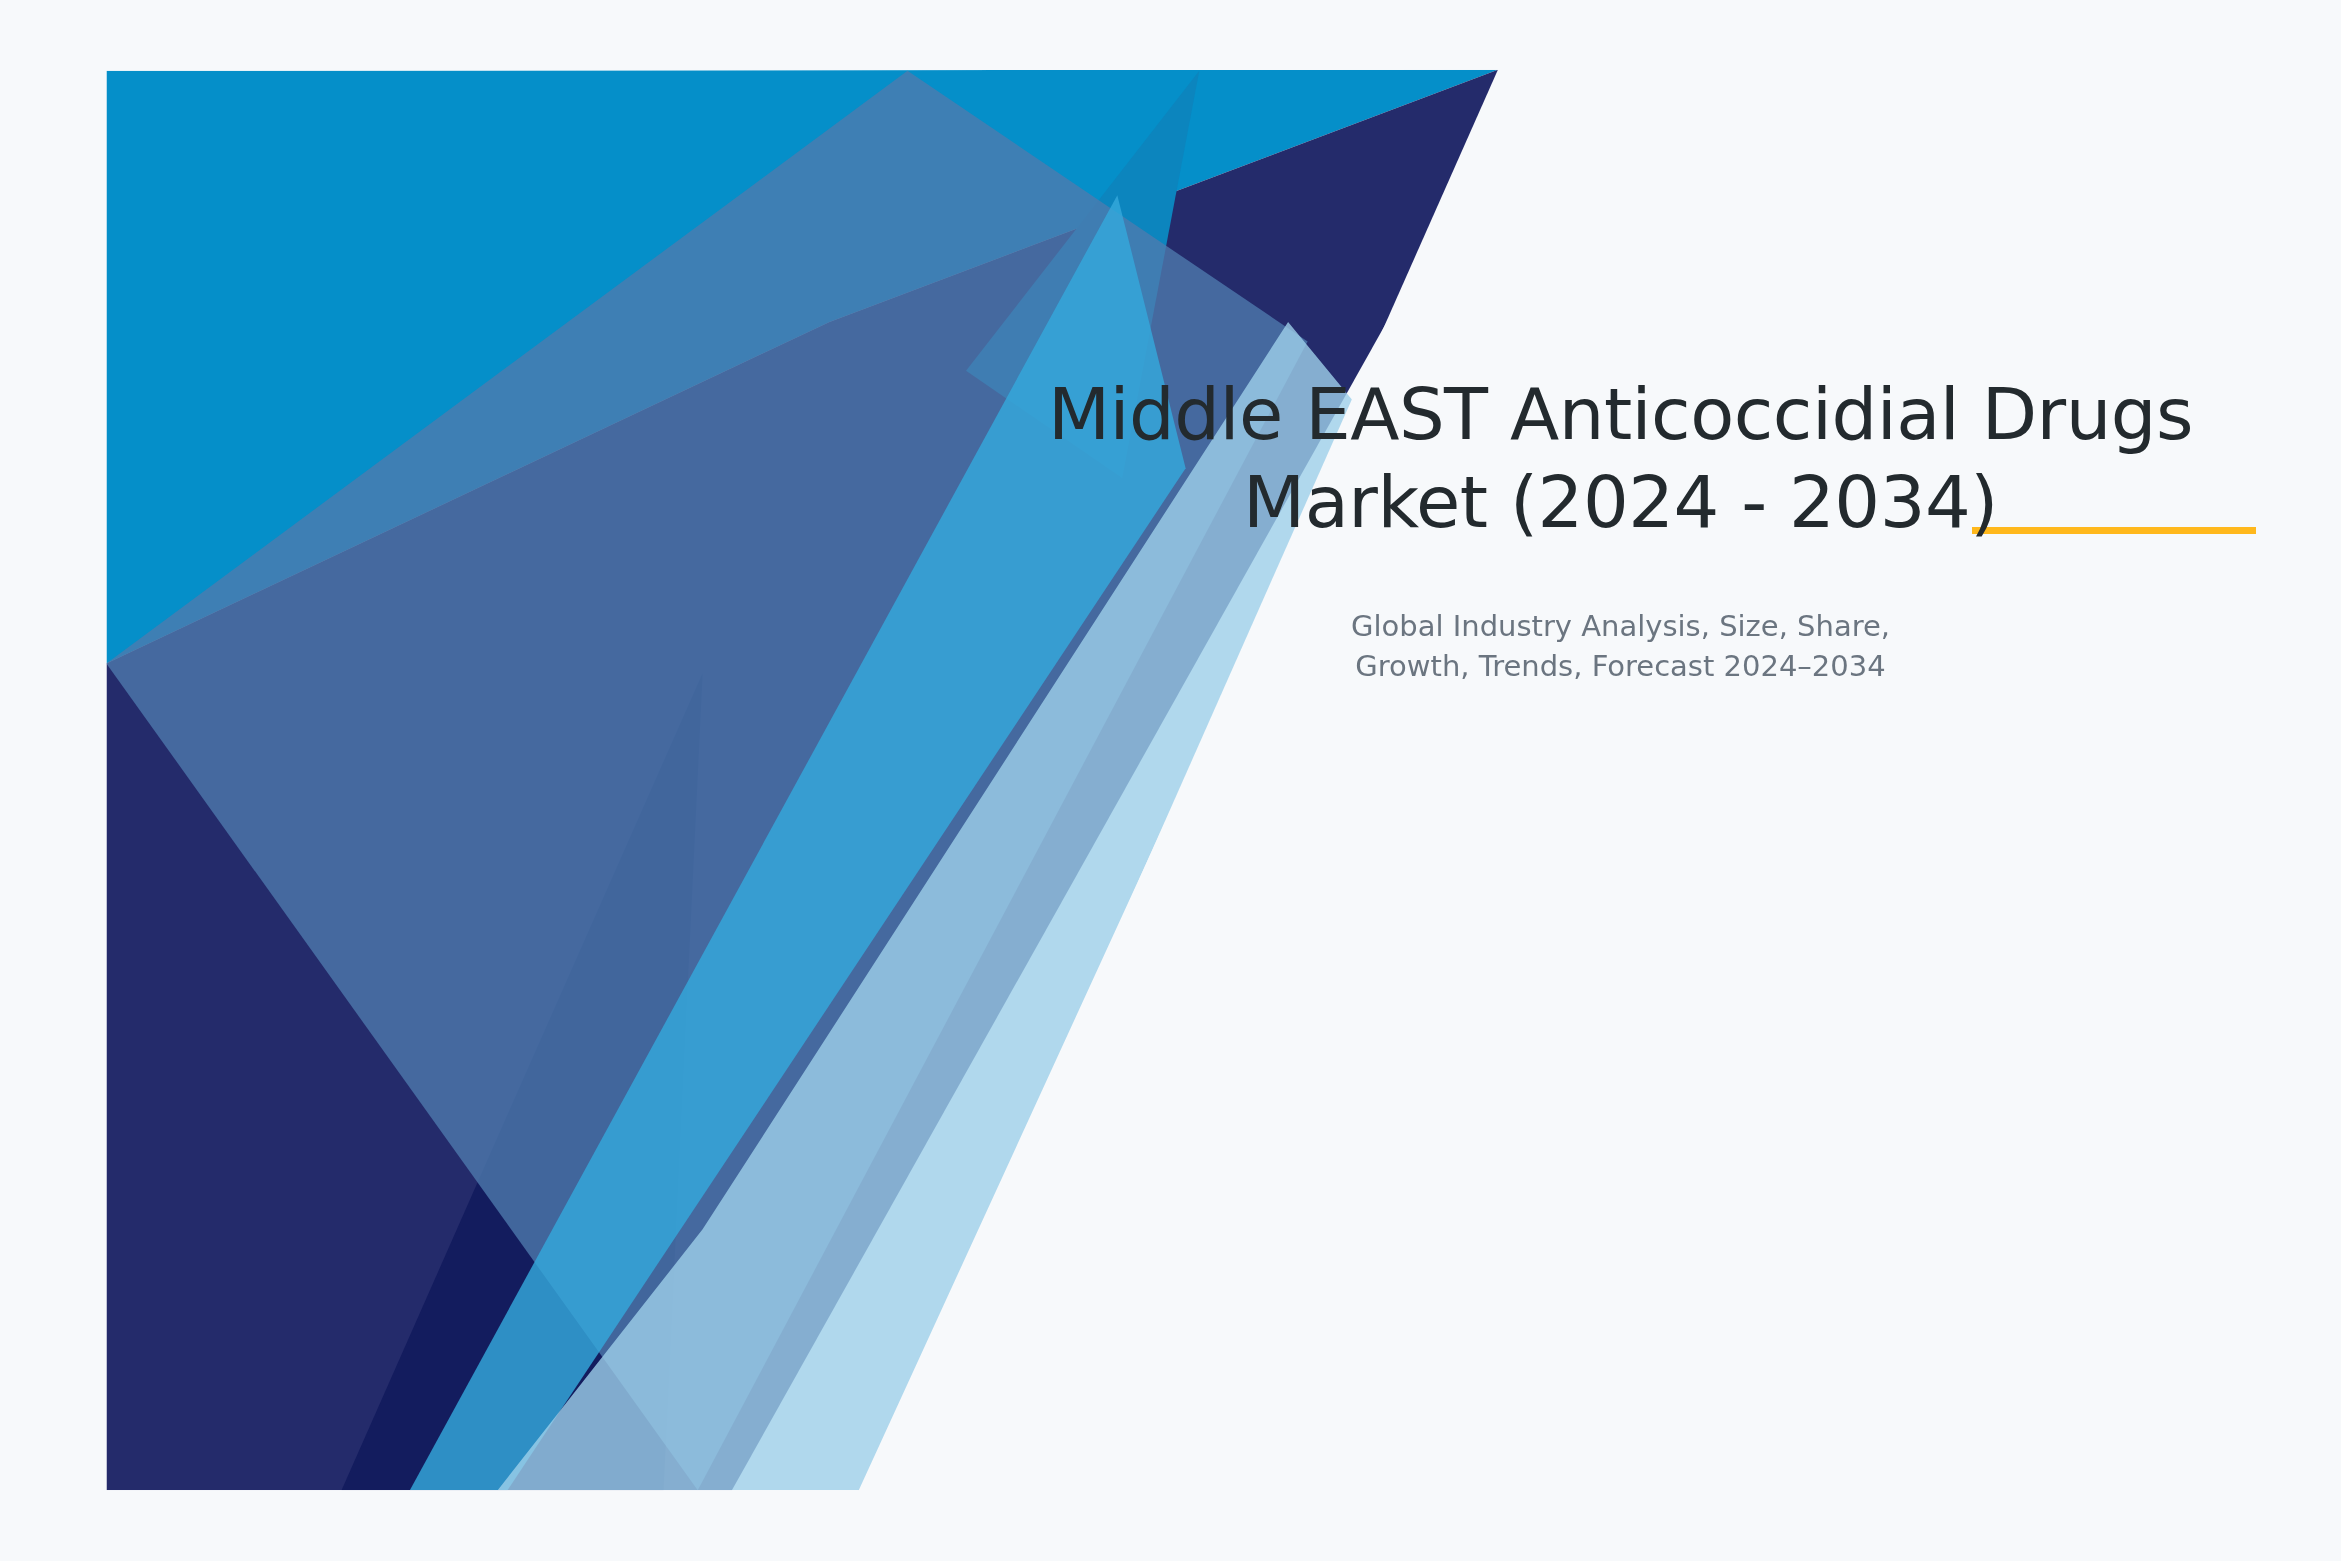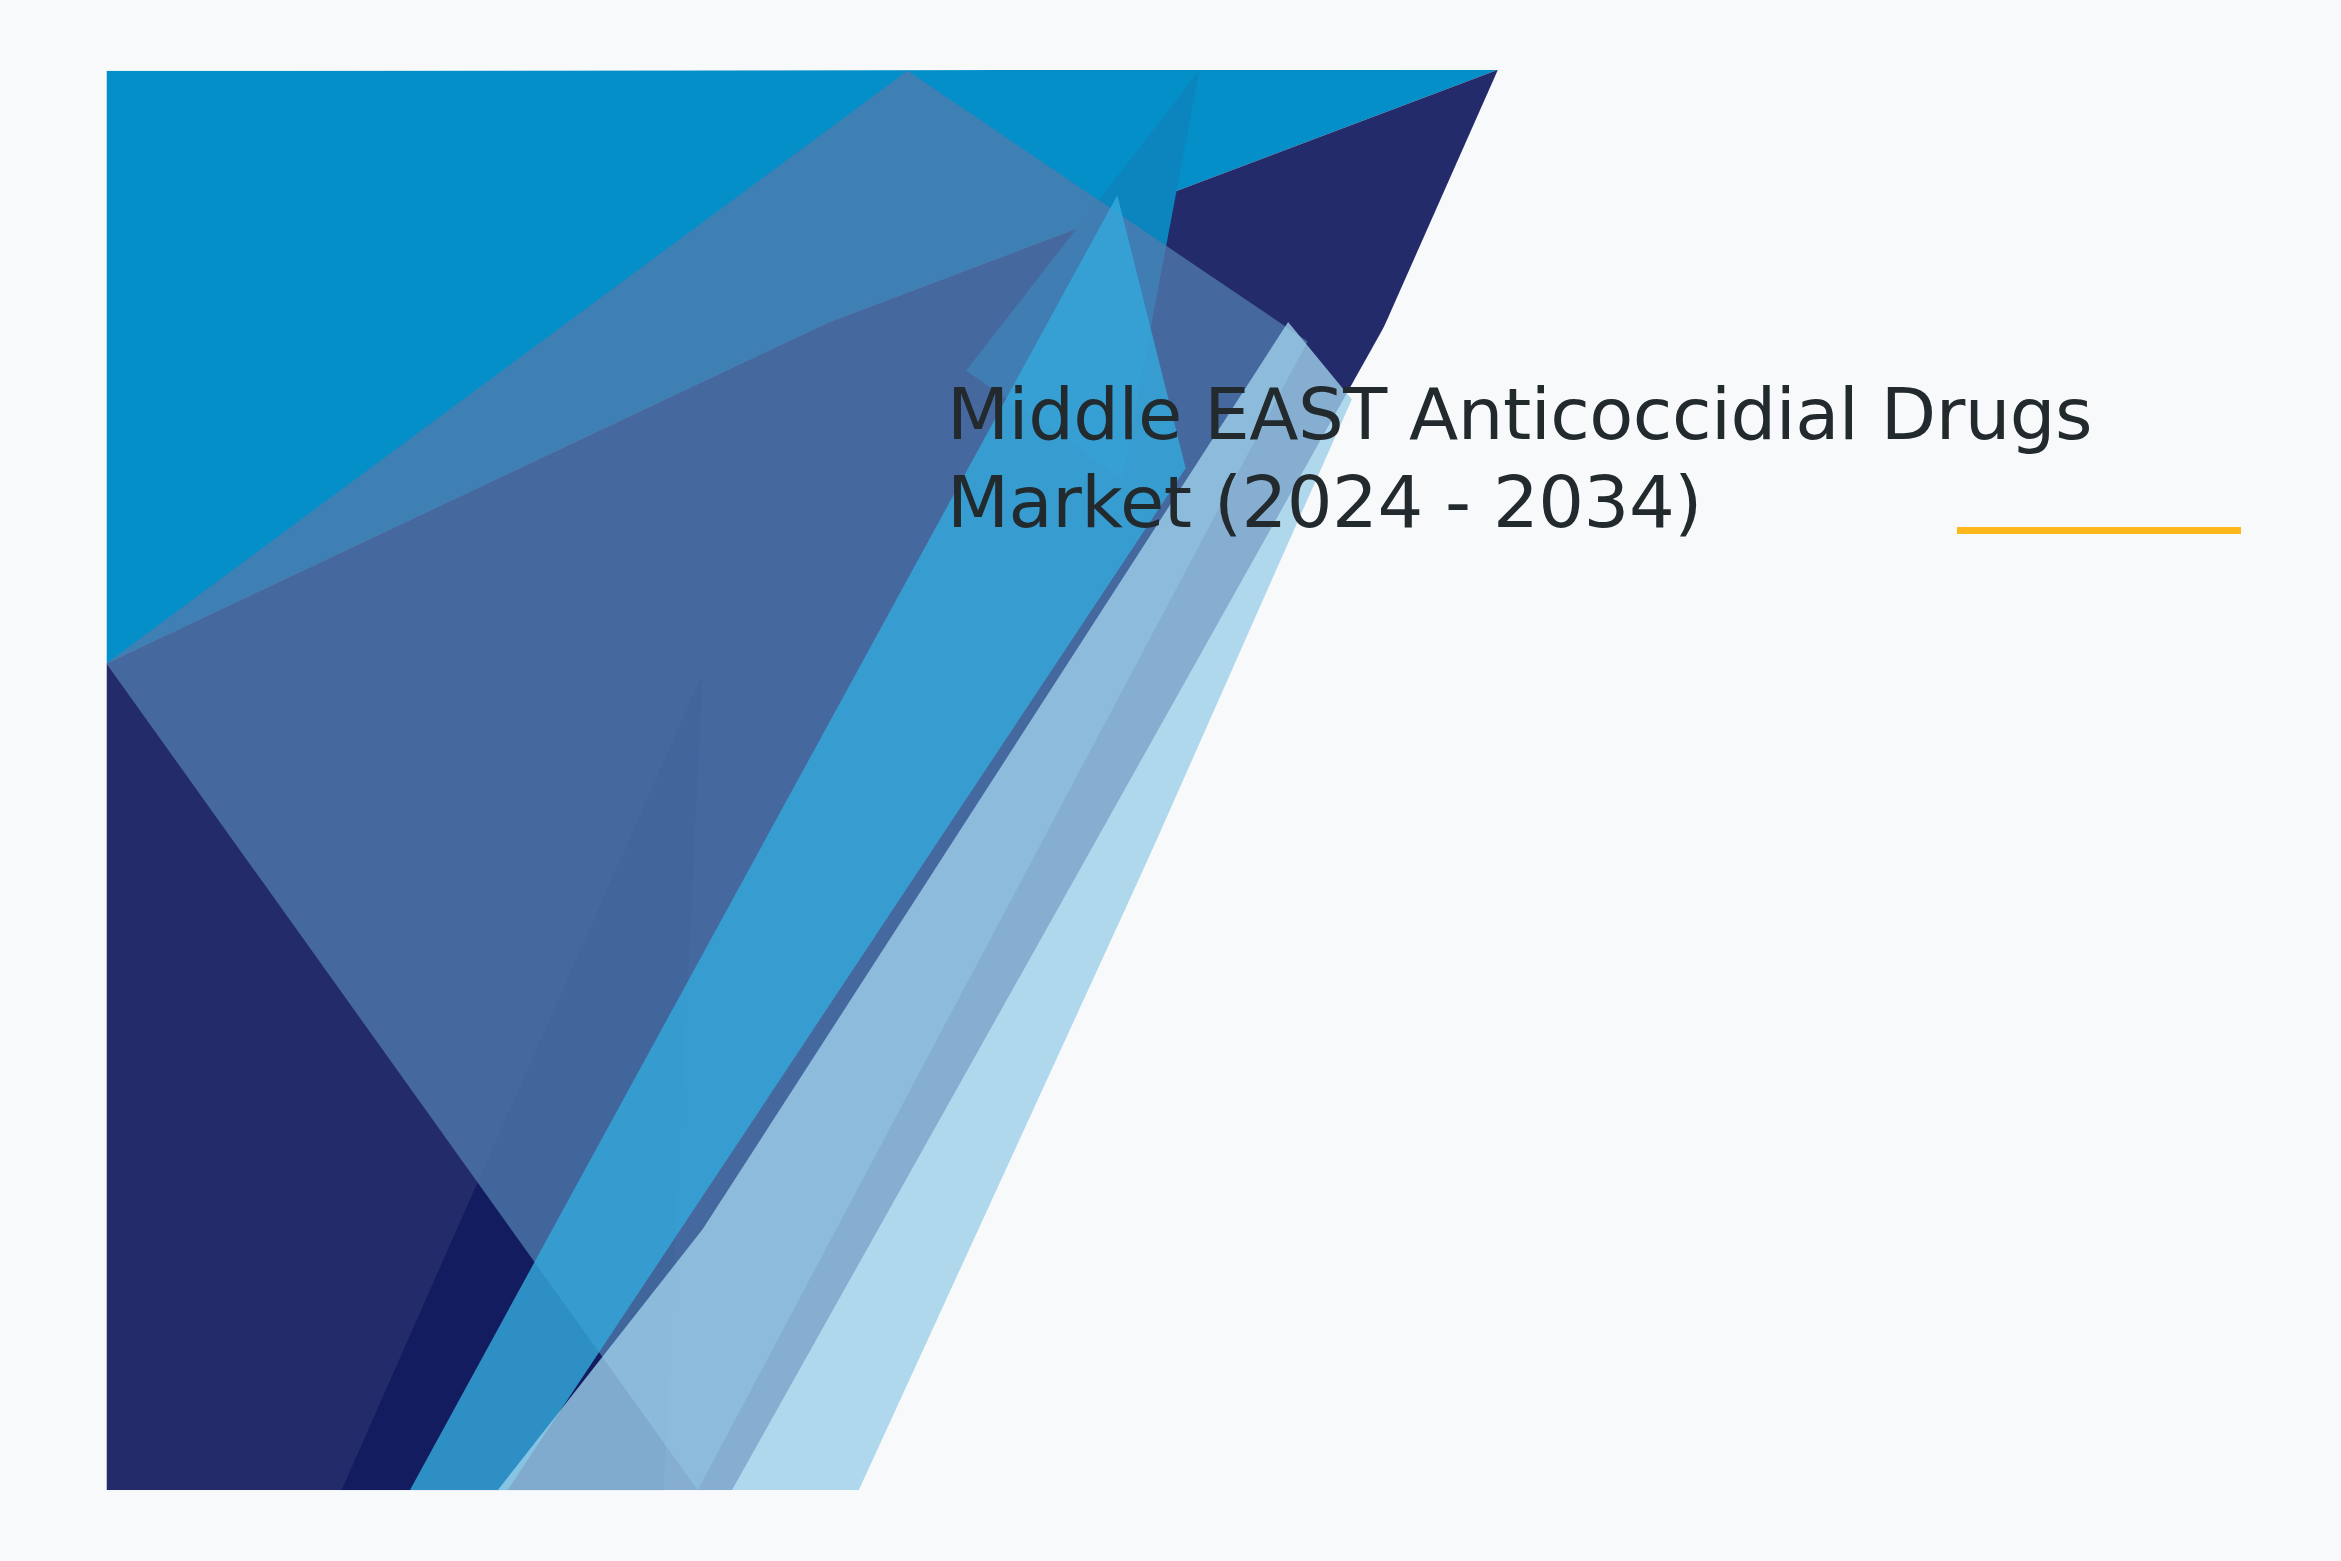--- a/index.html
+++ b/index.html
@@ -17,24 +17,24 @@
   }
   #artwork {
     position: absolute;
     left: 0;
     top: 0;
     width: 2342px;
     height: 1561px;
   }
   #text-block {
     position: absolute;
-    right: 78px;
+    right: 63px;
     top: 371px;
     width: 1317px;
-    text-align: left;
+    text-align: center;
   }
   #title-wrap {
     position: relative;
     display: block;
   }
   #report-title {
     position: relative;
     font-size: 72px;
     line-height: 1.22;
     font-weight: 400;
@@ -86,17 +86,19 @@
   </svg>
 
   <div id="text-block">
 
     <div id="title-wrap">
       <div id="accent-underline"></div>
       <h1 id="report-title">Middle EAST Anticoccidial Drugs
 Market (2024 - 2034)</h1>
     </div>
 
+    <p id="report-subtitle">Global Industry Analysis, Size, Share,
+Growth, Trends, Forecast 2024–2034</p>
 
   </div>
 
 </div>
 
 
 </body></html>

